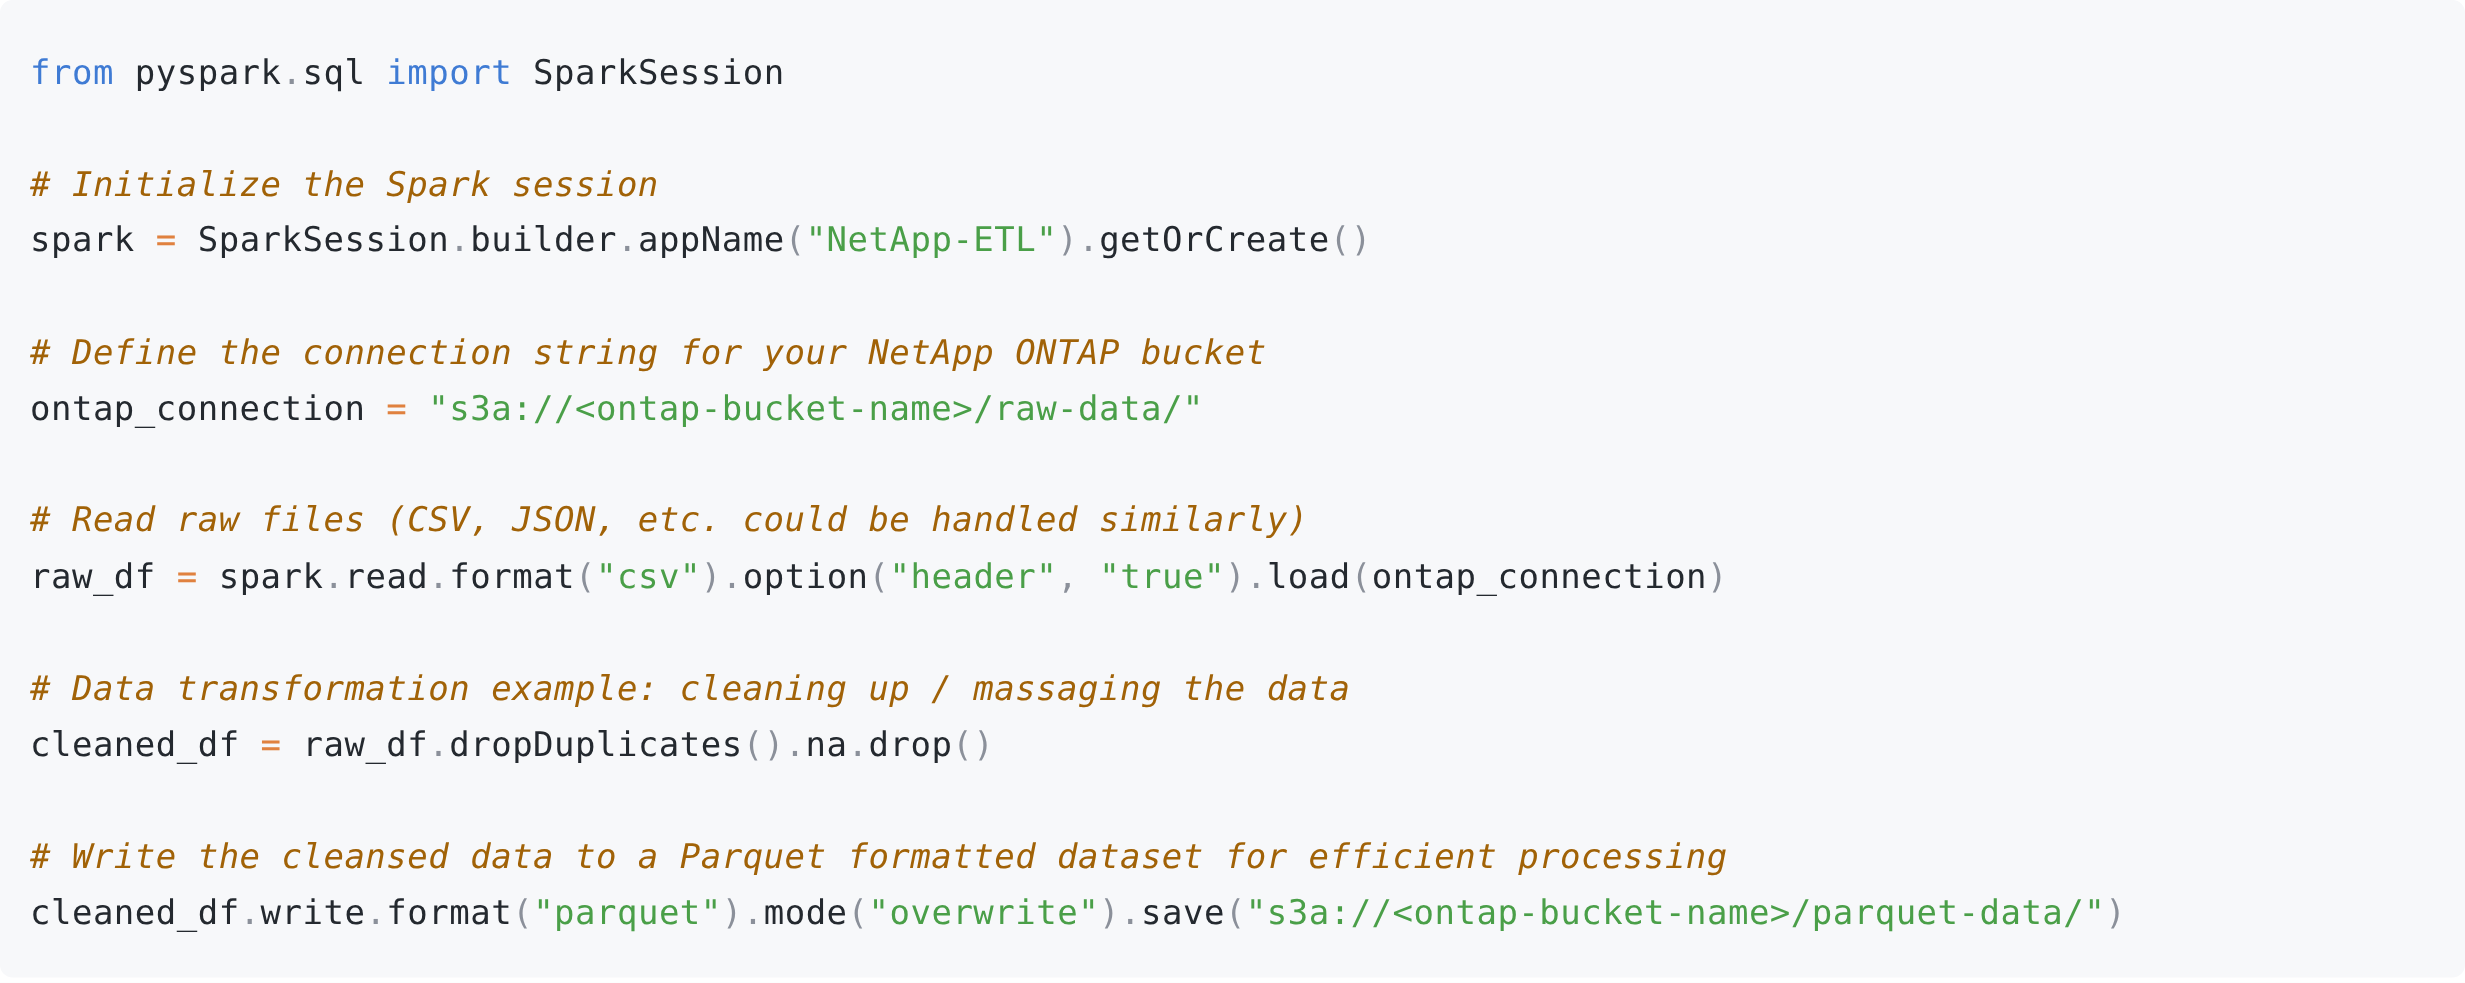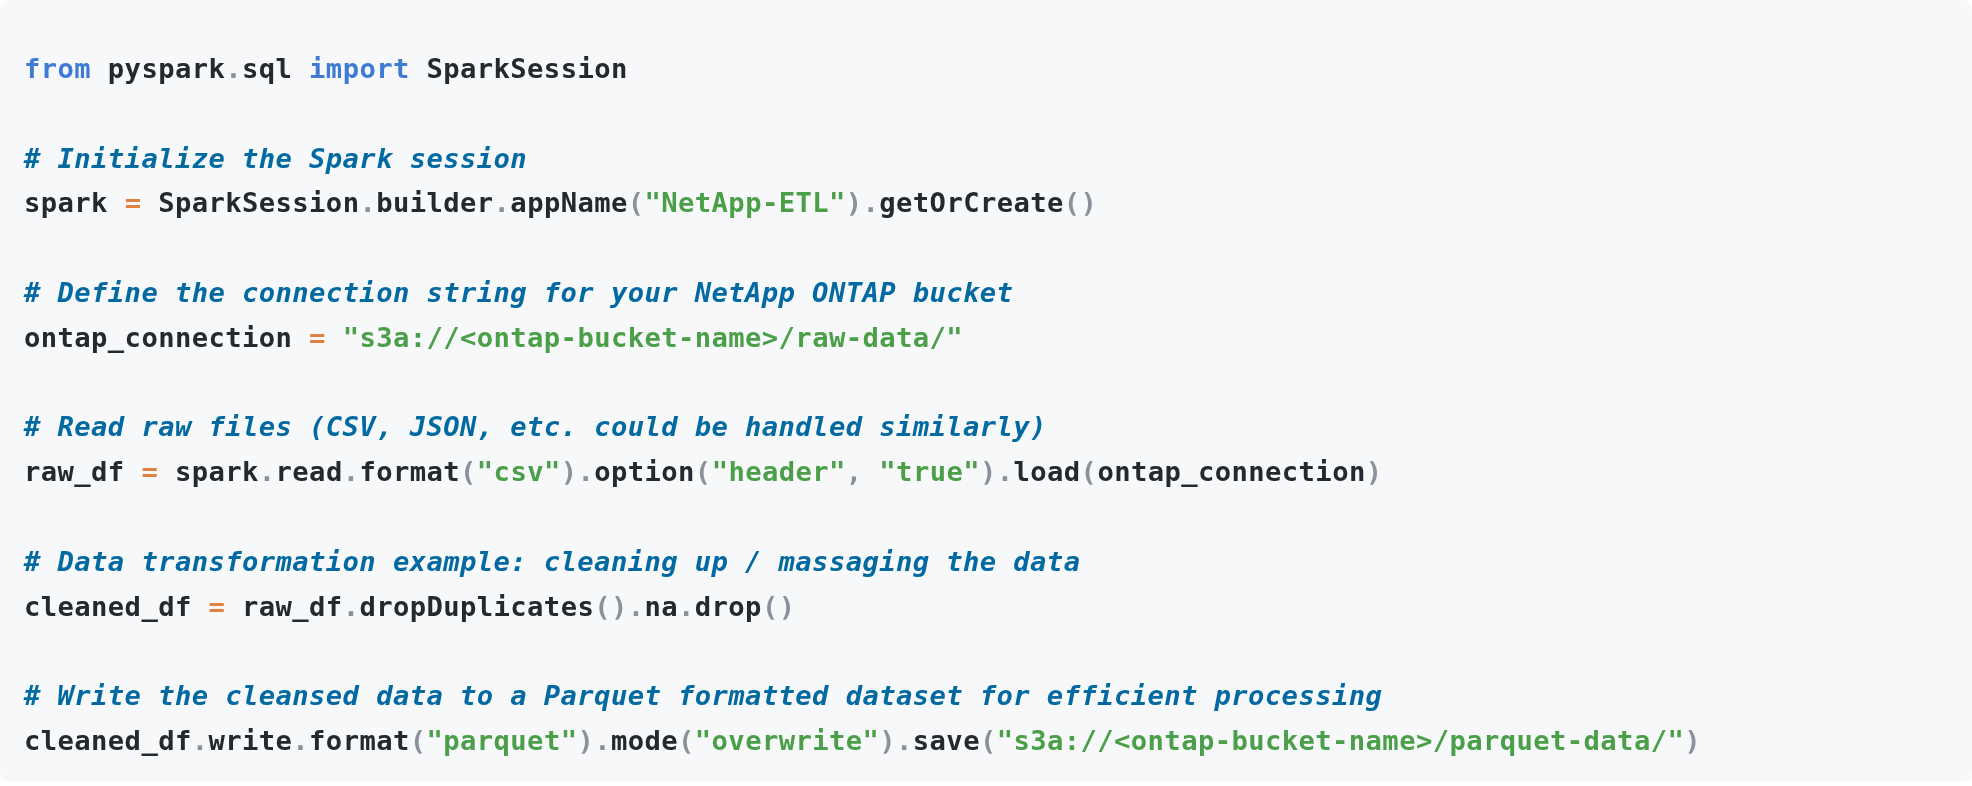--- a/index.html
+++ b/index.html
@@ -5,38 +5,37 @@
     html, body { margin: 0; padding: 0; background: #ffffff; }
     body { width: 1972px; height: 786px; overflow: hidden; }
     .code-block {
       position: absolute;
       left: 0; top: 0;
       width: 1972px;
       height: 782px;
       background: #f7f8fa;
       border-radius: 10px;
       box-sizing: border-box;
-      padding: 47px 24px 0 24px;
-      font-weight: bold;
+      padding: 37px 24px 0 24px;
     }
     pre {
       margin: 0;
       font-family: "DejaVu Sans Mono", "Liberation Mono", monospace;
       font-size: 27.2px;
       line-height: 44.8px;
       color: #24292f;
       white-space: pre;
       letter-spacing: 0.4px;
     }
     .line { display: block; height: 44.8px; }
     .kw { color: #3f7bd4; }
     .str { color: #4a9f48; }
     .op { color: #e0813f; }
     .pn { color: #8b909a; }
-    .cm { color: #0369a1; font-style: italic; }
+    .cm { color: #a16207; font-style: italic; }
     .tx { color: #24292f; }
   </style>
 </head>
 <body>
 
 <div class="code-block">
   <pre id="code-pre"><span class="line"><span class="kw">from</span><span class="tx"> pyspark</span><span class="pn">.</span><span class="tx">sql </span><span class="kw">import</span><span class="tx"> SparkSession</span></span><span class="line"> </span><span class="line"><span class="cm"># Initialize the Spark session</span></span><span class="line"><span class="tx">spark </span><span class="op">=</span><span class="tx"> SparkSession</span><span class="pn">.</span><span class="tx">builder</span><span class="pn">.</span><span class="tx">appName</span><span class="pn">(</span><span class="str">"NetApp-ETL"</span><span class="pn">).</span><span class="tx">getOrCreate</span><span class="pn">()</span></span><span class="line"> </span><span class="line"><span class="cm"># Define the connection string for your NetApp ONTAP bucket</span></span><span class="line"><span class="tx">ontap_connection </span><span class="op">=</span><span class="tx"> </span><span class="str">"s3a://&lt;ontap-bucket-name&gt;/raw-data/"</span></span><span class="line"> </span><span class="line"><span class="cm"># Read raw files (CSV, JSON, etc. could be handled similarly)</span></span><span class="line"><span class="tx">raw_df </span><span class="op">=</span><span class="tx"> spark</span><span class="pn">.</span><span class="tx">read</span><span class="pn">.</span><span class="tx">format</span><span class="pn">(</span><span class="str">"csv"</span><span class="pn">).</span><span class="tx">option</span><span class="pn">(</span><span class="str">"header"</span><span class="pn">, </span><span class="str">"true"</span><span class="pn">).</span><span class="tx">load</span><span class="pn">(</span><span class="tx">ontap_connection</span><span class="pn">)</span></span><span class="line"> </span><span class="line"><span class="cm"># Data transformation example: cleaning up / massaging the data</span></span><span class="line"><span class="tx">cleaned_df </span><span class="op">=</span><span class="tx"> raw_df</span><span class="pn">.</span><span class="tx">dropDuplicates</span><span class="pn">().</span><span class="tx">na</span><span class="pn">.</span><span class="tx">drop</span><span class="pn">()</span></span><span class="line"> </span><span class="line"><span class="cm"># Write the cleansed data to a Parquet formatted dataset for efficient processing</span></span><span class="line"><span class="tx">cleaned_df</span><span class="pn">.</span><span class="tx">write</span><span class="pn">.</span><span class="tx">format</span><span class="pn">(</span><span class="str">"parquet"</span><span class="pn">).</span><span class="tx">mode</span><span class="pn">(</span><span class="str">"overwrite"</span><span class="pn">).</span><span class="tx">save</span><span class="pn">(</span><span class="str">"s3a://&lt;ontap-bucket-name&gt;/parquet-data/"</span><span class="pn">)</span></span></pre>
 </div>
 
 </body></html>

